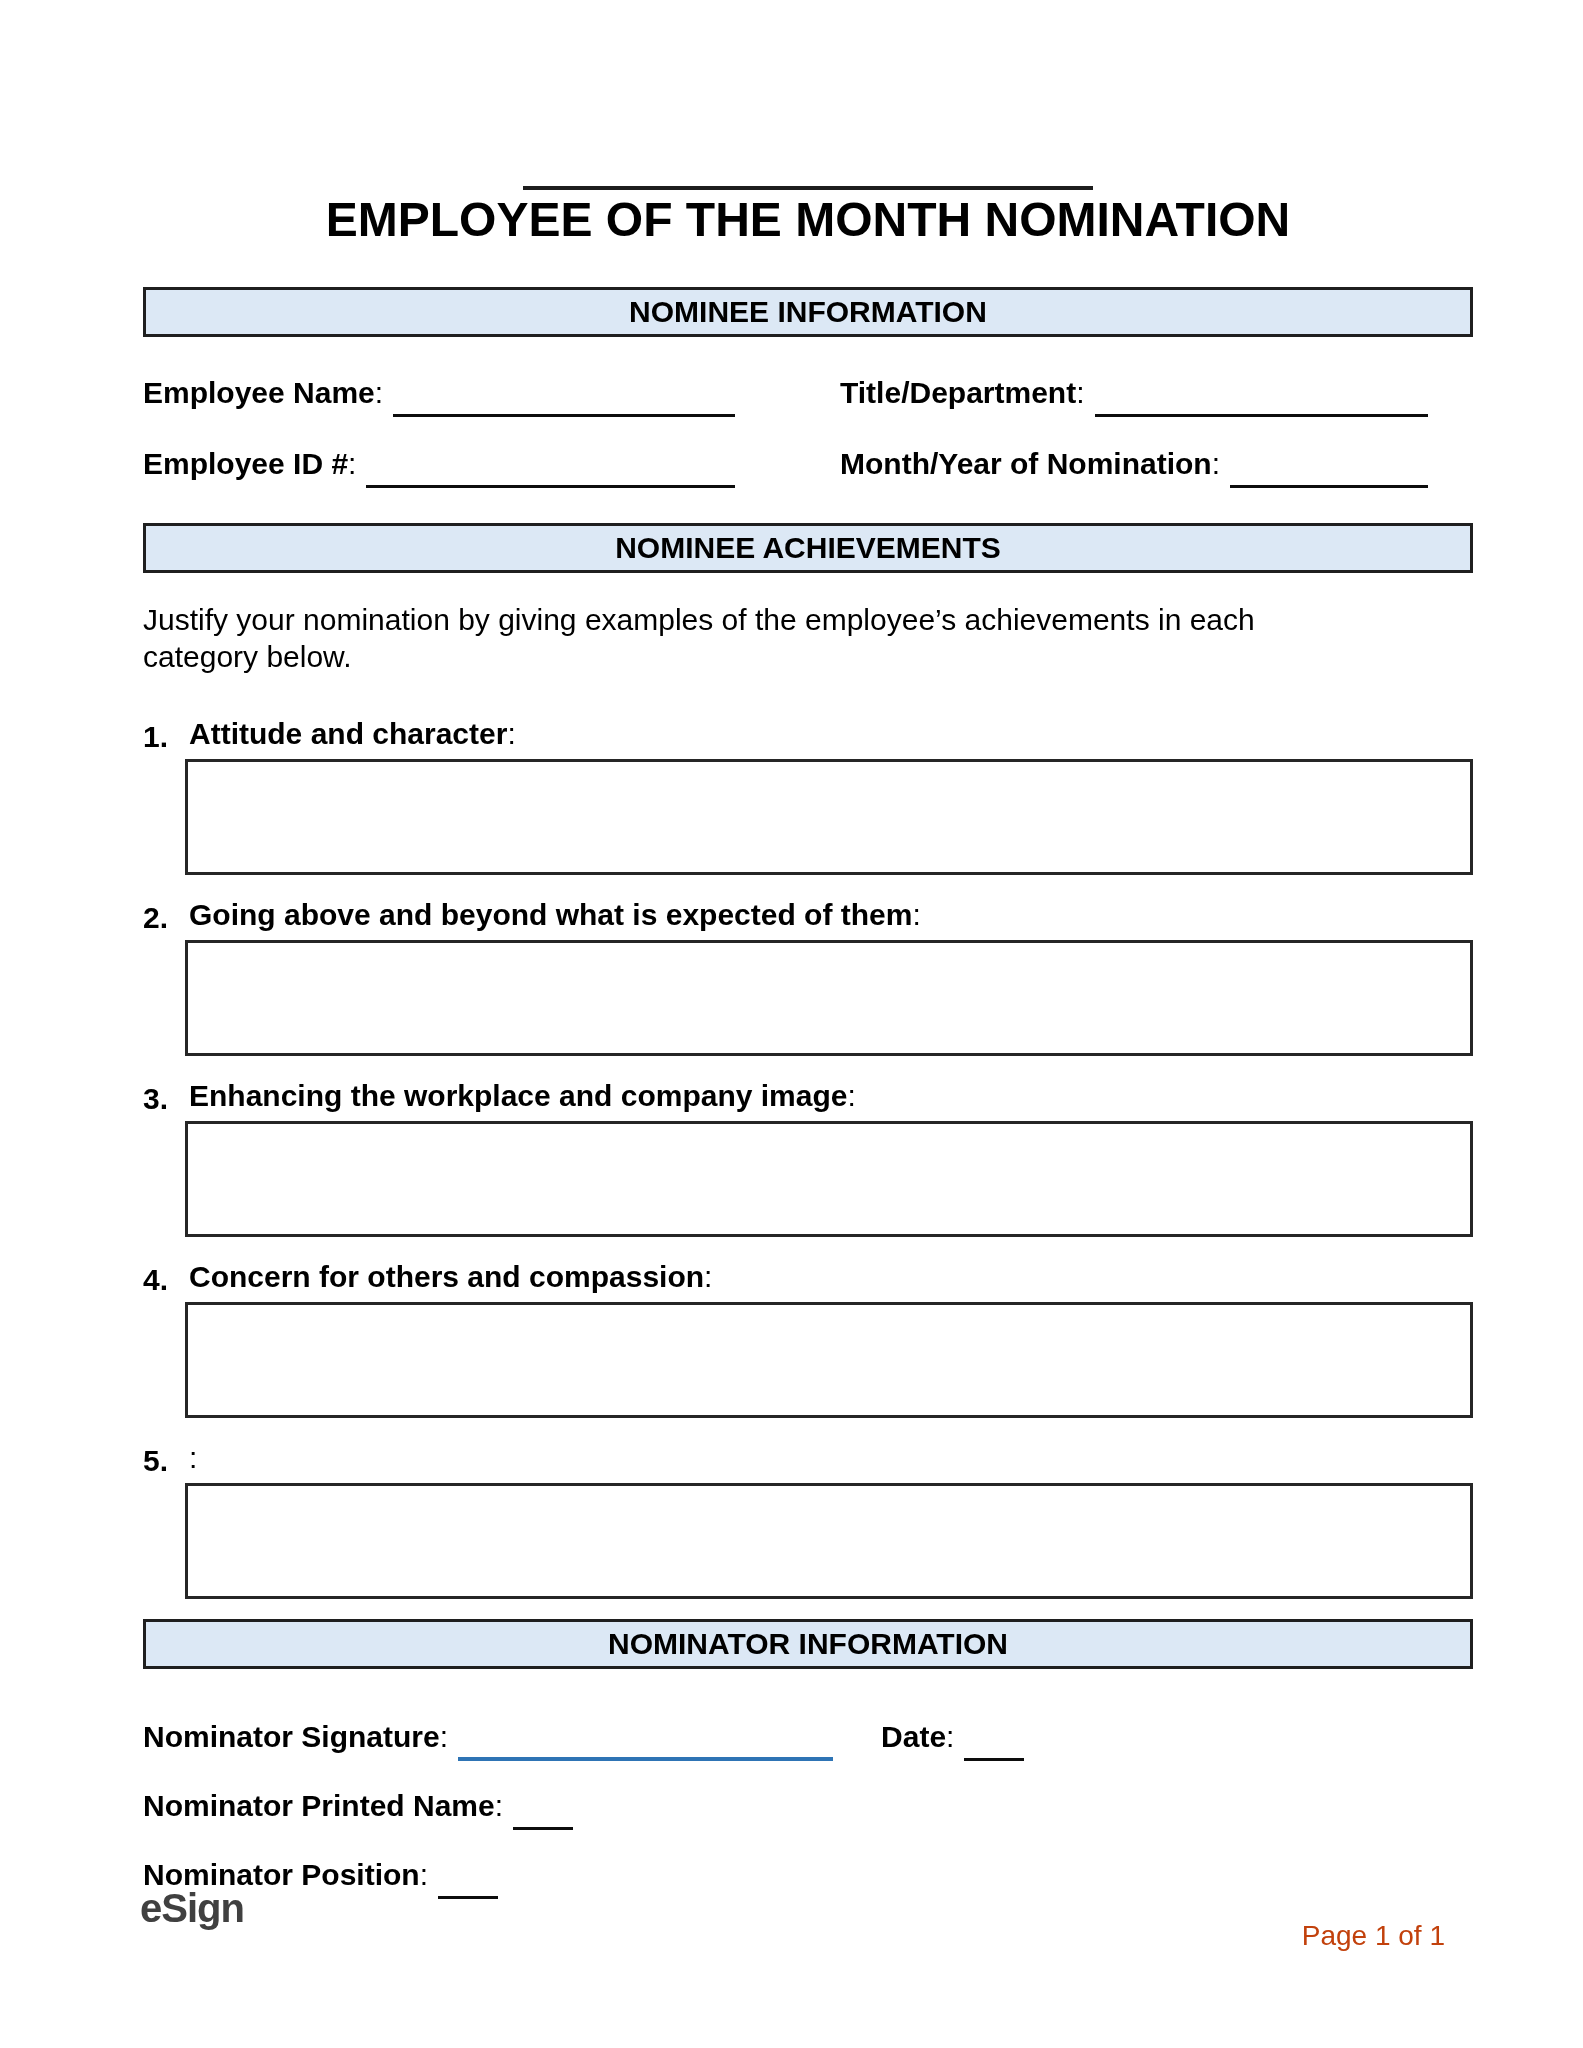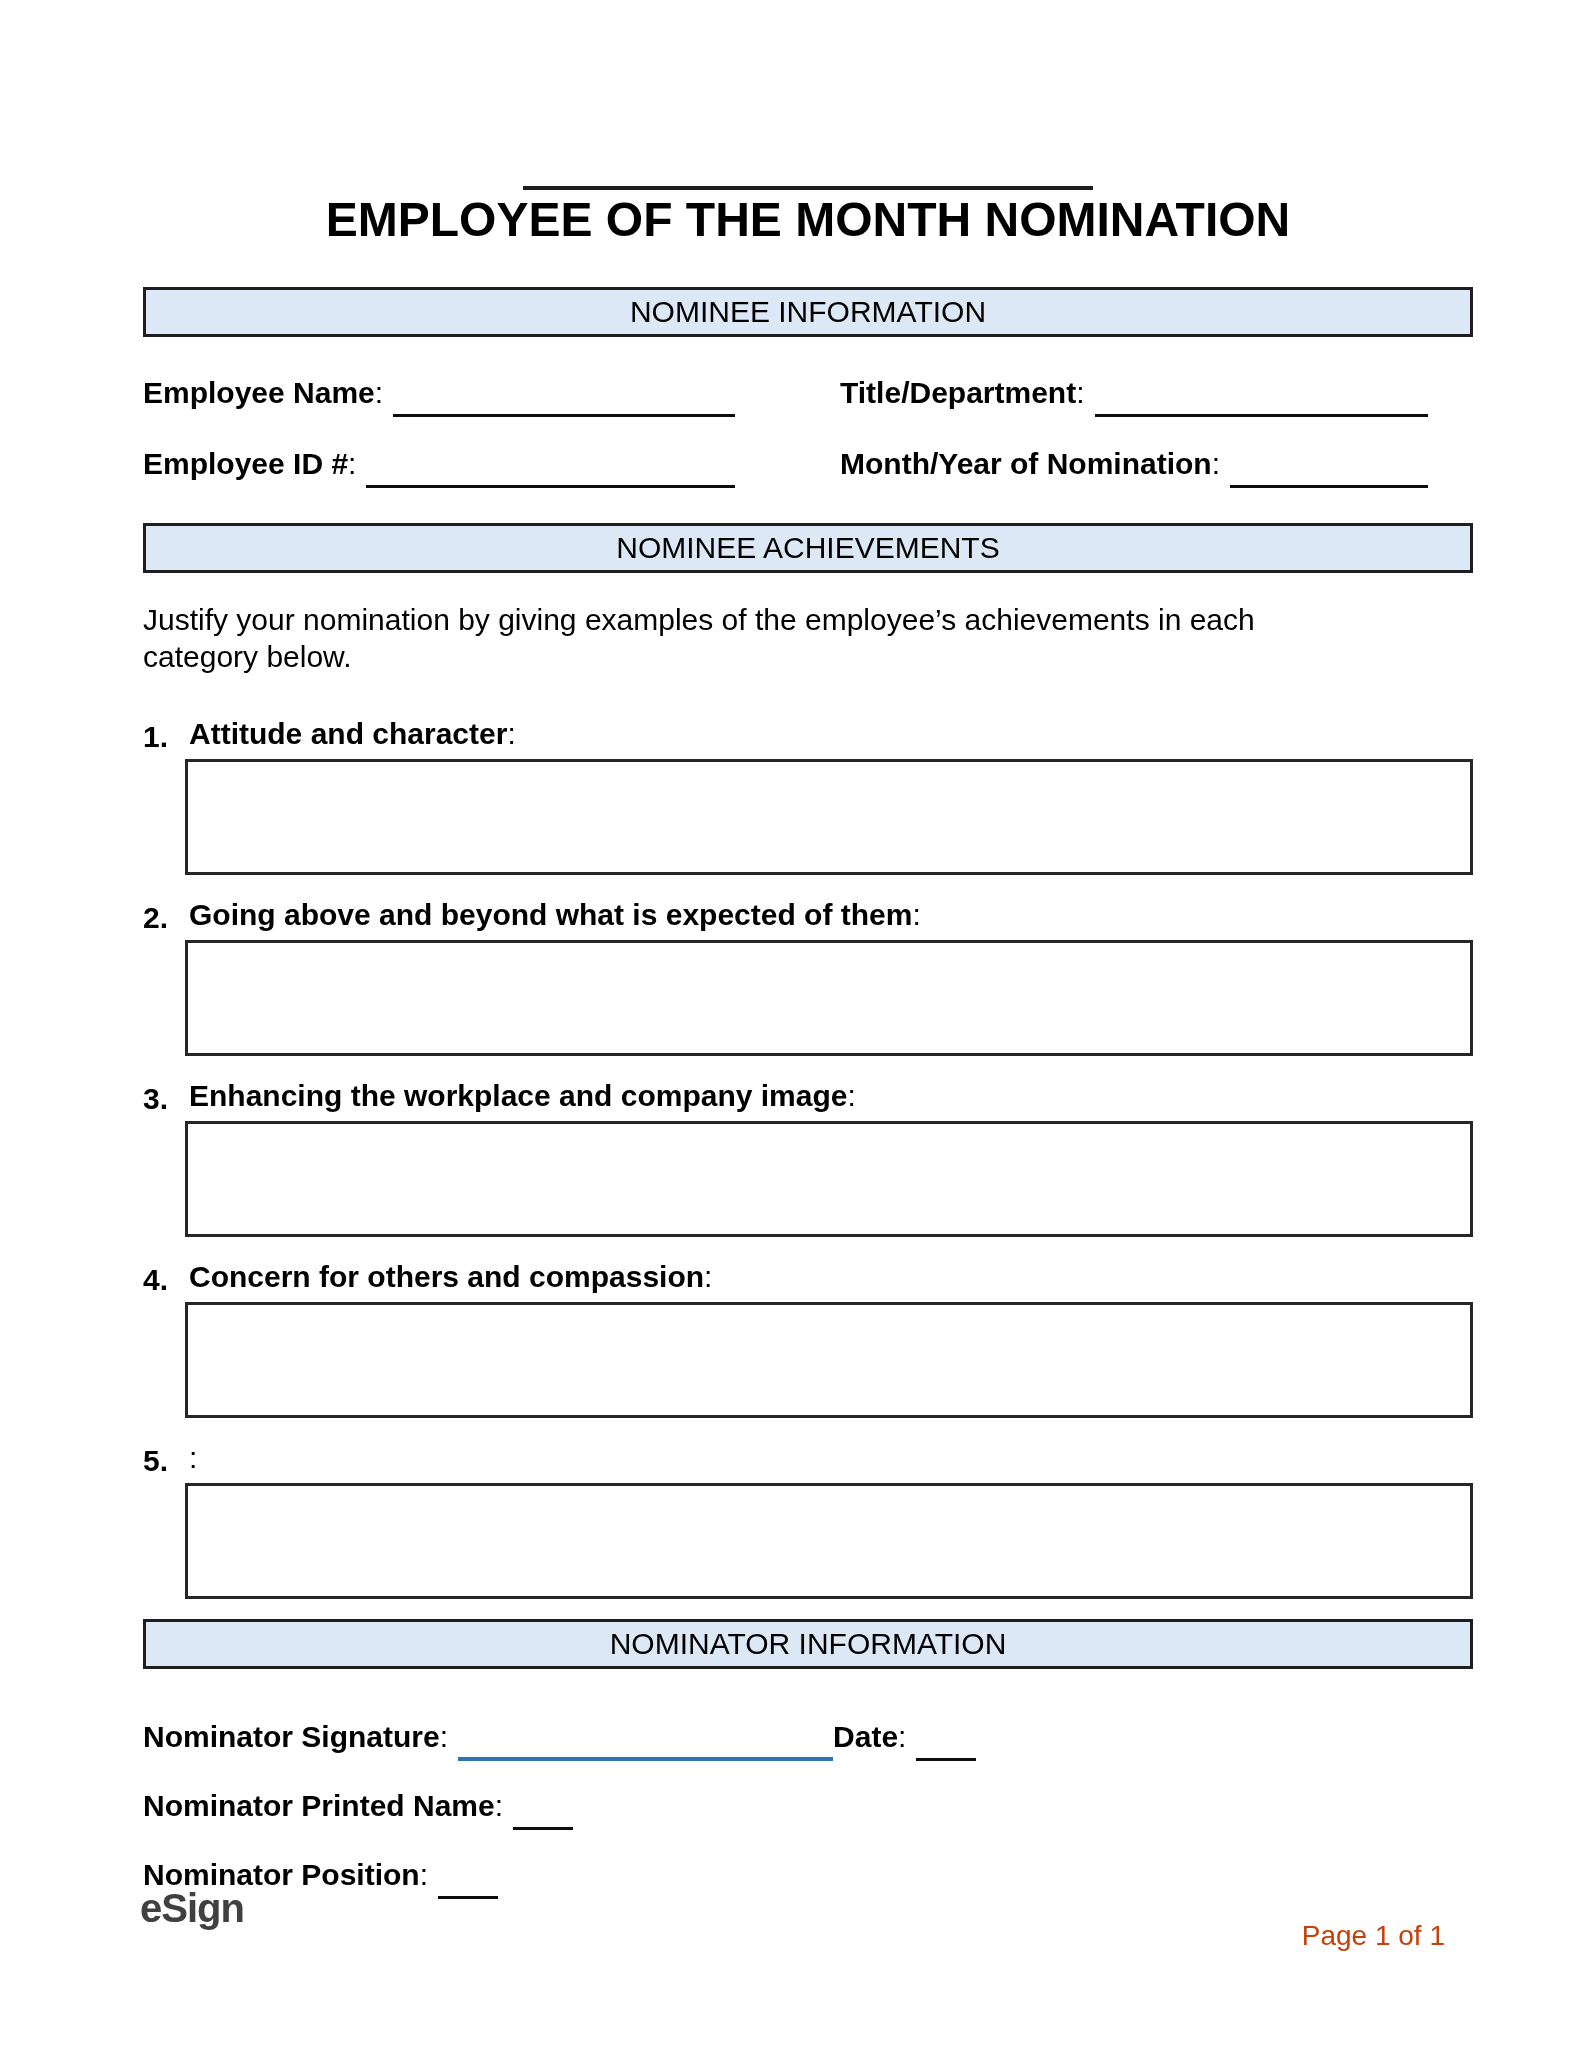--- a/index.html
+++ b/index.html
@@ -34,21 +34,21 @@
     font-size:48px;font-weight:bold;letter-spacing:0px;
     line-height:1.1;
   }
   
   .bar{
     margin-top:40px;
     height:50px;
     background:var(--header-bg);
     border:3px solid var(--border-color);
     display:flex;align-items:center;justify-content:center;
-    font-size:30px;font-weight:normal;
+    font-size:30px;font-weight:bold;
   }
   
   .rows{margin-top:36px;}
   .row{
     display:flex;
     margin-bottom:32px;
     align-items:flex-end;
   }
   .col-left{flex:0 0 592px;display:flex;align-items:flex-end;margin-right:105px;}
   .col-right{flex:1 1 auto;display:flex;align-items:flex-end;padding-right:45px;}
@@ -78,21 +78,21 @@
     background:#ffffff;
   }
   .bar.nominator{margin-top:16px;}
   
   .sig-row{display:flex;align-items:flex-end;margin-top:48px;}
   .sig-blank{
     flex:0 0 375px;
     border-bottom:4px solid var(--signature-line);
     height:34px;position:relative;top:5px;
   }
-  .date-lbl{}
+  .date-lbl{margin-left:48px;}
   .date-blank{flex:0 0 250px;}
   .nom-row{display:flex;align-items:flex-end;margin-top:30px;}
   .printed-blank{flex:0 0 420px;}
   .position-blank{flex:0 0 340px;}
   
   .footer-brand{
     position:absolute;left:140px;top:1886px;
     font-size:40px;font-weight:bold;color:#404040;
     letter-spacing:-1px;
   }

